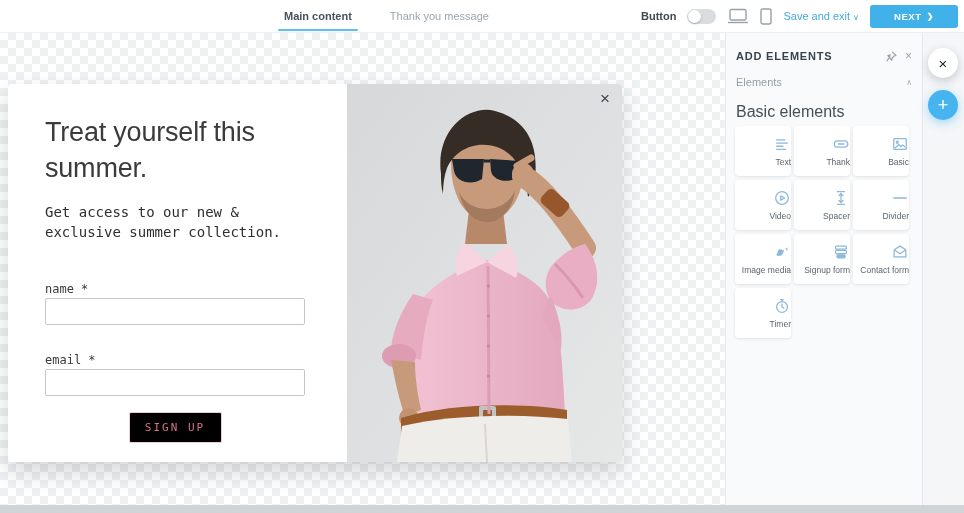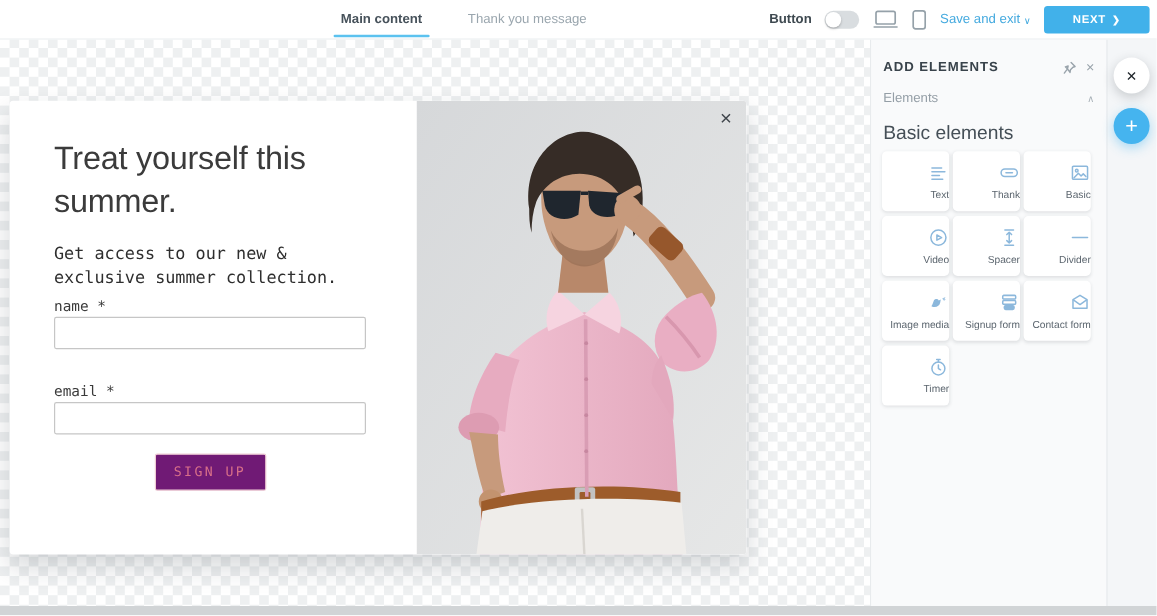--- a/index.html
+++ b/index.html
@@ -26,24 +26,24 @@
   .canvas{position:absolute;left:0;top:32px;width:725px;height:473px;background-color:#fff;
     background-image:conic-gradient(#eef0f1 25%,#ffffff 25% 50%,#eef0f1 50% 75%,#ffffff 75%);
     background-size:16px 16px;z-index:1;}
 
   
   .popup{position:absolute;left:8px;top:52px;width:614px;height:378px;background:#fff;border-radius:3px;
     box-shadow:0 10px 22px rgba(30,40,50,.18);display:flex;z-index:2;}
   .popup-left{width:339px;box-sizing:border-box;padding:30px 42px 0 37px;}
   .popup-heading{font-size:27px;line-height:36px;font-weight:400;color:#3b3b3b;letter-spacing:-.2px;}
   .popup-subtext{margin-top:16px;font-family:"DejaVu Sans Mono",monospace;font-size:14px;line-height:20px;color:#2e2e2e;}
-  .field-label{margin-top:6px;font-family:"DejaVu Sans Mono",monospace;font-size:12px;color:#3a3a3a;}
+  .field-label{margin-top:40px;font-family:"DejaVu Sans Mono",monospace;font-size:12px;color:#3a3a3a;}
   .field-input{display:block;margin-top:2px;width:100%;height:27px;box-sizing:border-box;border:1px solid #c6c6c6;border-radius:2px;background:#fff;padding:0 6px;font-family:"DejaVu Sans Mono",monospace;font-size:12px;}
   .field-label.second{margin-top:28px;}
-  .signup-btn{display:block;margin:16px auto 0;width:93px;height:31px;background:#701a75;border:1px solid #f0ccd5;border-radius:2px;
+  .signup-btn{display:block;margin:16px auto 0;width:93px;height:31px;background:#000000;border:1px solid #f0ccd5;border-radius:2px;
     color:#d86f88;font-family:"DejaVu Sans Mono",monospace;font-size:11px;letter-spacing:2px;cursor:pointer;}
   .popup-right{position:relative;flex:1;overflow:hidden;border-radius:0 3px 3px 0;}
   .popup-right svg{display:block;}
   .popup-close{position:absolute;right:10px;top:4px;font-size:17px;line-height:17px;color:#3f454b;cursor:pointer;background:none;border:none;padding:2px;}
 
   
   .sidebar{position:absolute;left:725px;top:32px;width:239px;height:473px;background:#f4f6f8;border-left:1px solid #e8ebed;box-sizing:border-box;z-index:3;}
   .sidebar-panel{position:absolute;left:0;top:0;width:197px;height:473px;background:#f9fafb;border-right:1px solid #e4e8eb;box-sizing:border-box;}
   .sb-header{display:flex;align-items:center;margin:18px 10px 0 10px;}
   .sb-title{flex:1;font-size:11px;font-weight:700;letter-spacing:.8px;color:#39434b;}

